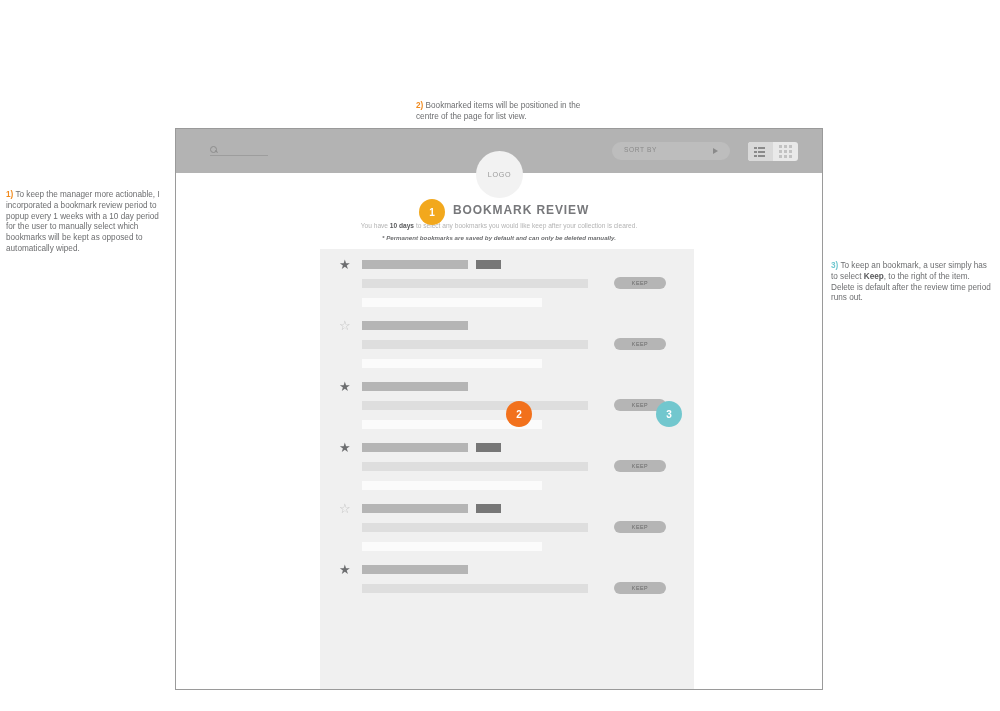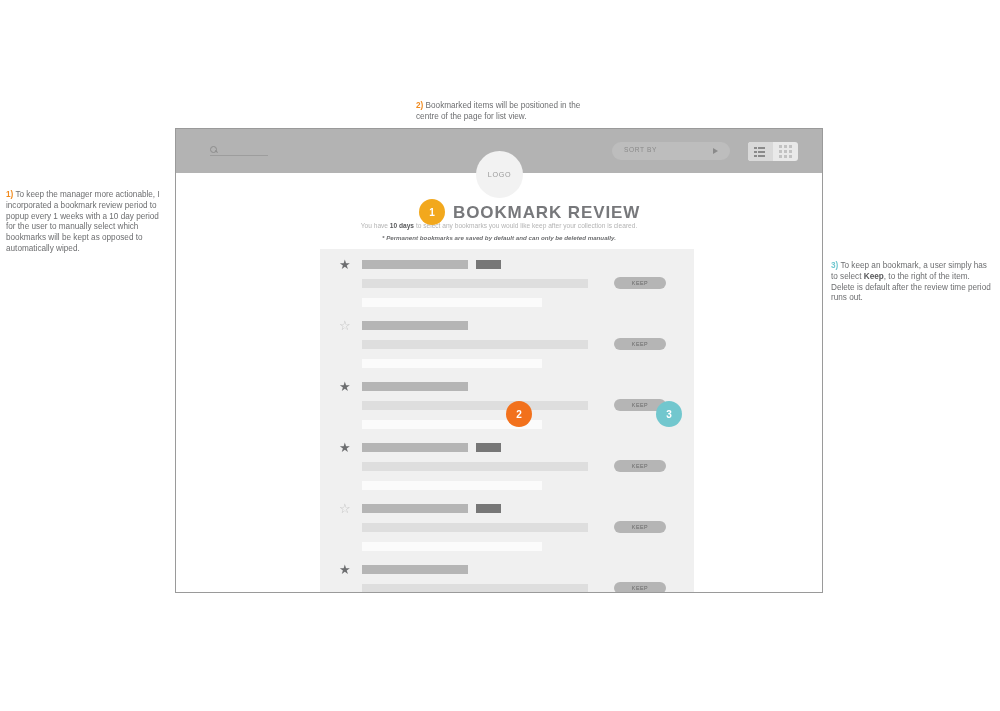--- a/index.html
+++ b/index.html
@@ -33,21 +33,21 @@
   #note-1 { left: 6px;   top: 190px; width: 158px; }
   #note-2 { left: 416px; top: 101px; width: 170px; }
   #note-3 { left: 831px; top: 261px; width: 162px; }
 
   
   #app-window {
     position: absolute;
     left: 175px;
     top: 128px;
     width: 648px;
-    height: 465px;
+    height: 562px;
     background: #ffffff;
     border: 1px solid #9a9a9a;
     box-sizing: border-box;
     overflow: hidden;
   }
 
   
   #header-bar {
     position: absolute;
     left: 0;
@@ -172,21 +172,21 @@
     font-weight: bold;
     display: flex;
     align-items: center;
     justify-content: center;
     z-index: 5;
   }
   #page-title {
     position: absolute;
     left: 277px;
     top: 74px;
-    font-size: 17px;
+    font-size: 12px;
     font-weight: bold;
     letter-spacing: 0.9px;
     color: #77787b;
   }
   #subtitle {
     position: absolute;
     left: 0;
     top: 93px;
     width: 100%;
     text-align: center;

